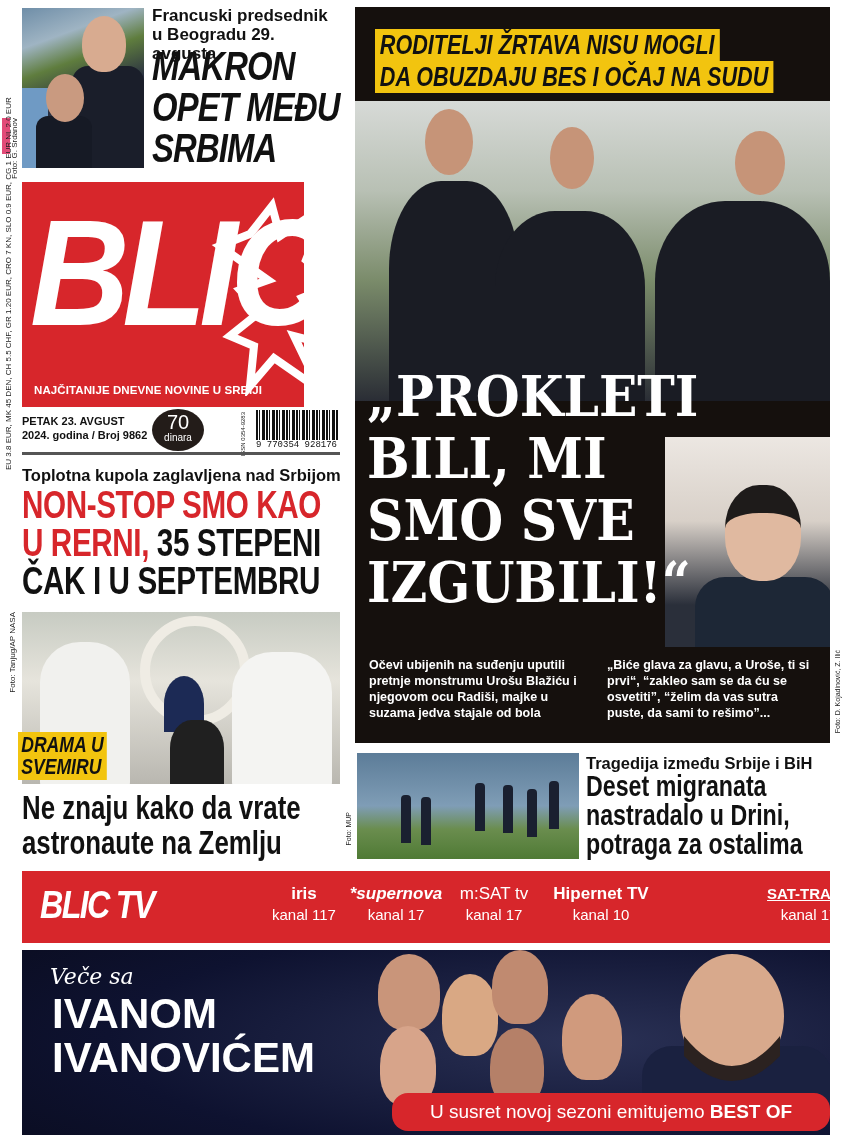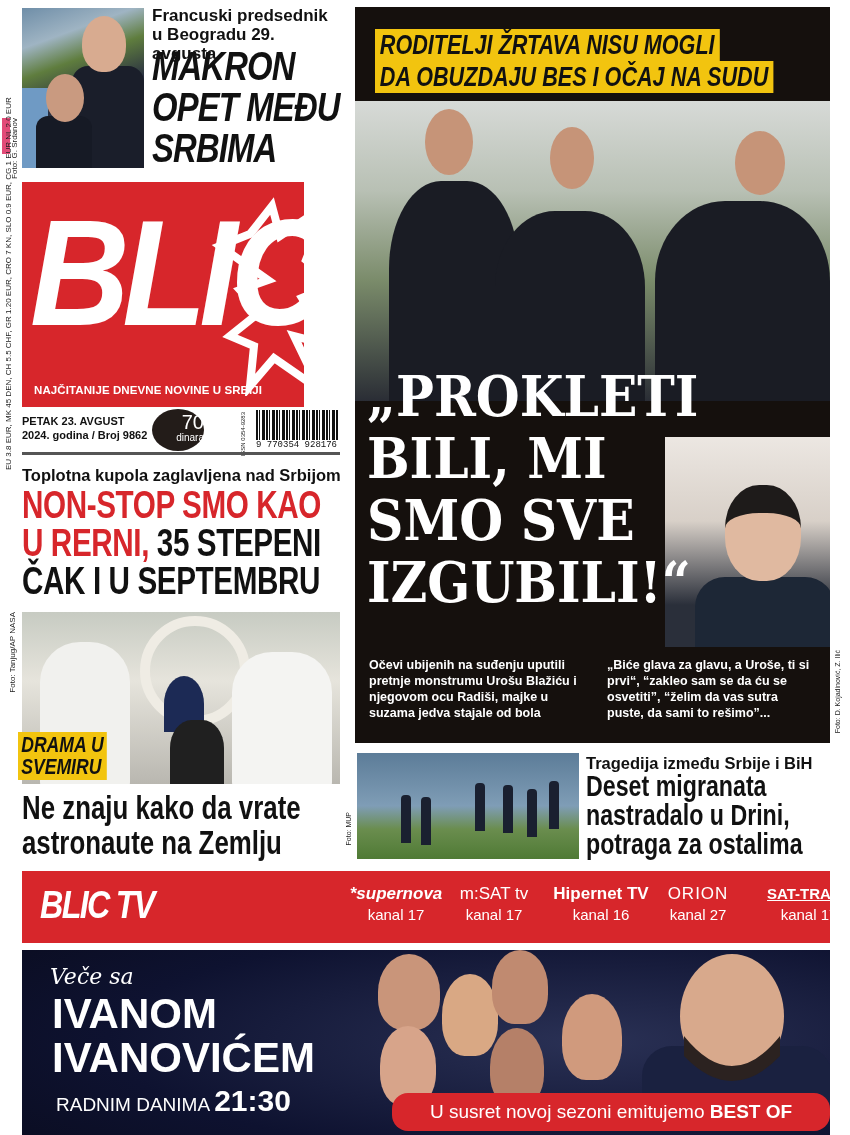--- a/index.html
+++ b/index.html
@@ -21,21 +21,21 @@
 
   
   #logo-box { left: 22px; top: 182px; width: 282px; height: 225px; background: #d7262b; overflow: hidden; }
   #logo-text { position:absolute; left: 8px; top: 6px; font-size: 150px; line-height: 170px; font-weight: 900; font-style: italic; color: #fff; letter-spacing: -8px; transform: scaleX(0.92); transform-origin: left top; }
   #logo-burst { position:absolute; left: 188px; top: 4px; width: 130px; height: 210px; }
   #logo-tagline { position:absolute; left: 12px; top: 202px; font-size: 11.5px; font-weight: 700; color: #fff; letter-spacing: 0.1px; text-align: center; }
 
   #side-prices { left: 4px; top: 180px; height: 290px; }
   #issue-date { left: 22px; top: 414px; font-size: 11px; font-weight: 700; line-height: 14px; color: #111; }
   #issue-num { left: 22px; top: 428px; font-size: 11px; font-weight: 700; line-height: 14px; color: #111; }
-  #price-badge { left: 152px; top: 409px; width: 52px; height: 42px; border-radius: 50%; background: #231c19; color: #fff; text-align: right; }
+  #price-badge { left: 152px; top: 409px; width: 52px; height: 42px; border-radius: 50%; background: #231c19; color: #fff; text-align: center; }
   #price-num { display:block; font-size: 20px; line-height: 22px; font-weight: 400; padding-top: 2px; }
   #price-cur { display:block; font-size: 10px; line-height: 10px; }
   #issn-label { left: 240px; top: 412px; }
   #barcode { left: 256px; top: 410px; width: 82px; height: 32px; background: repeating-linear-gradient(90deg,#111 0 2px,#fff 2px 3px,#111 3px 4px,#fff 4px 6px,#111 6px 9px,#fff 9px 10px); }
   #barcode-num { left: 254px; top: 440px; font-size: 9px; font-family: "Liberation Mono", monospace; color:#111; background:#fff; padding: 0 2px; }
   #left-rule { left: 22px; top: 452px; width: 318px; height: 3px; background: #555; }
 
   
   #heat-kicker { left: 22px; top: 466px; font-size: 16.5px; font-weight: 700; color: #111; }
   #heat-title { left: 22px; top: 486px; width: 420px; font-size: 38px; line-height: 38px; font-weight: 900; color: #111; transform: scaleX(0.78); transform-origin: left top; letter-spacing: -0.5px; }
@@ -193,35 +193,35 @@
 </div>
 <div id="drina-kicker" class="abs">Tragedija između Srbije i BiH</div>
 <div id="drina-title" class="abs">
   <div>Deset migranata</div>
   <div>nastradalo u Drini,</div>
   <div>potraga za ostalima</div>
 </div>
 
 <div id="tv-strip" class="abs">
   <div id="tv-logo">BLIC TV</div>
+  <div class="channel" style="left:234px;">
+    <span class="cname">iris</span>
+    <span class="cnum">kanal 117</span>
+  </div>
   <div class="channel" style="left:326px;">
     <span class="cname" style="font-style:italic;">*supernova</span>
     <span class="cnum">kanal 17</span>
   </div>
   <div class="channel" style="left:424px;">
     <span class="cname" style="font-weight:400;">m:SAT tv</span>
     <span class="cnum">kanal 17</span>
   </div>
   <div class="channel" style="left:524px;width:110px;">
     <span class="cname">Hipernet TV</span>
-    <span class="cnum">kanal 16</span>
-  </div>
-  <div class="channel" style="left:628px;">
-    <span class="cname" style="font-weight:400;letter-spacing:1px;">ORION</span>
-    <span class="cnum">kanal 27</span>
+    <span class="cnum">kanal 10</span>
   </div>
   <div class="channel" style="left:716px;margin-left:23px;">
     <span class="cname" style="font-size:15px;text-decoration:underline;">SAT-TRAKT</span>
     <span class="cnum">kanal 17</span>
   </div>
 </div>
 
 <div id="promo" class="abs">
   <div class="guest" style="left:356px;top:4px;width:62px;height:76px;background:#c9957a;"></div>
   <div class="guest" style="left:420px;top:24px;width:56px;height:82px;background:#d9a884;"></div>
@@ -230,15 +230,14 @@
   <div class="guest" style="left:468px;top:78px;width:54px;height:78px;background:#b58068;"></div>
   <div class="guest" style="left:540px;top:44px;width:60px;height:86px;background:#d09a7d;"></div>
   <svg id="promo-host" viewBox="0 0 210 180">
     <rect x="20" y="100" width="190" height="80" rx="30" fill="#1a2140"></rect>
     <ellipse cx="110" cy="70" rx="52" ry="62" fill="#d8a98c"></ellipse>
     <path d="M62 90 Q110 150 158 90 L158 110 Q110 160 62 110 Z" fill="#2b2220"></path>
   </svg>
   <div id="promo-script">Veče sa</div>
   <div id="promo-name2">IVANOVIĆEM</div>
   <div id="promo-name1">IVANOM</div>
-  <div id="promo-days"><span>RADNIM DANIMA</span><span id="promo-time">21:30</span></div>
   <div id="promo-bar"><span>U susret novoj sezoni emitujemo </span><b>BEST OF</b></div>
 </div>
 
 </body></html>

